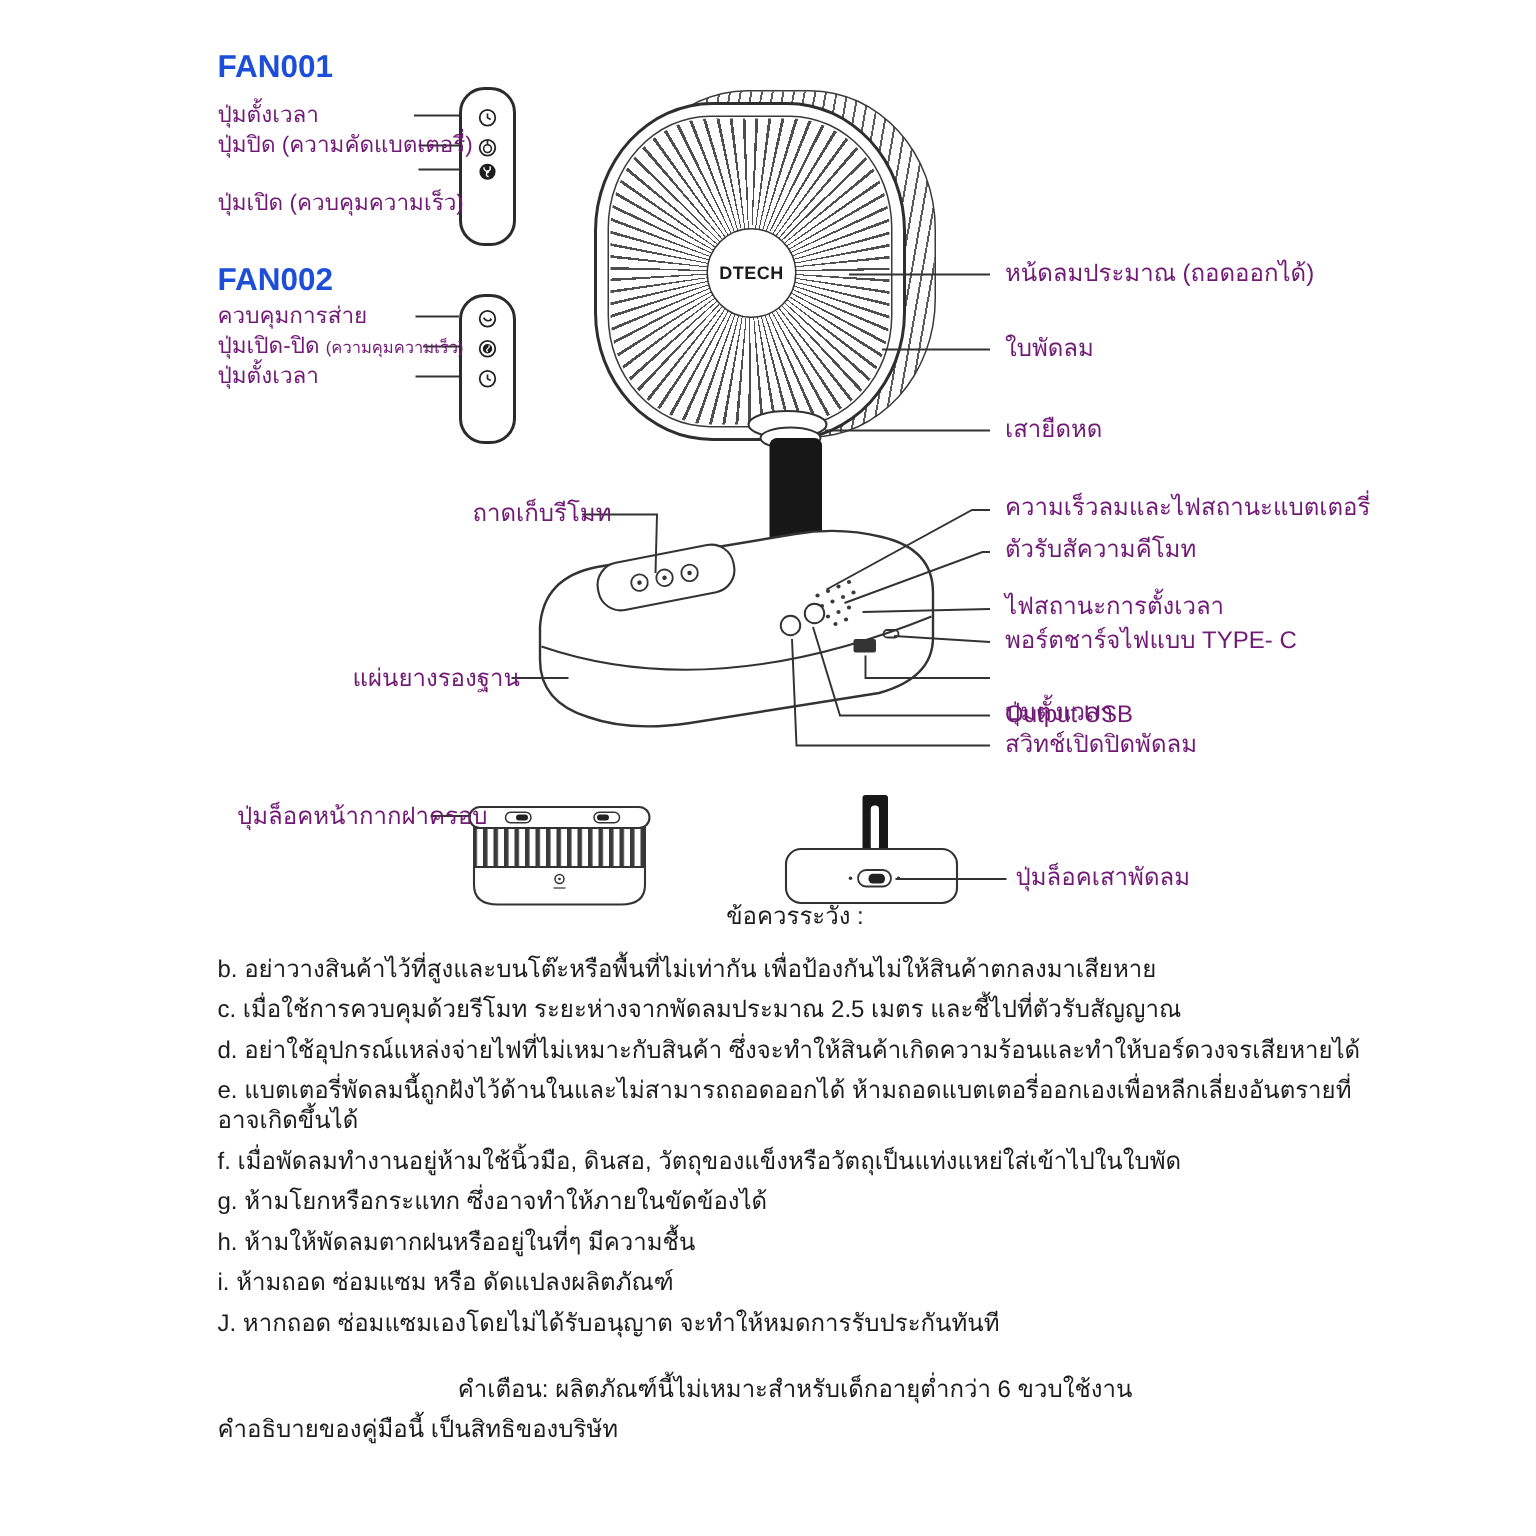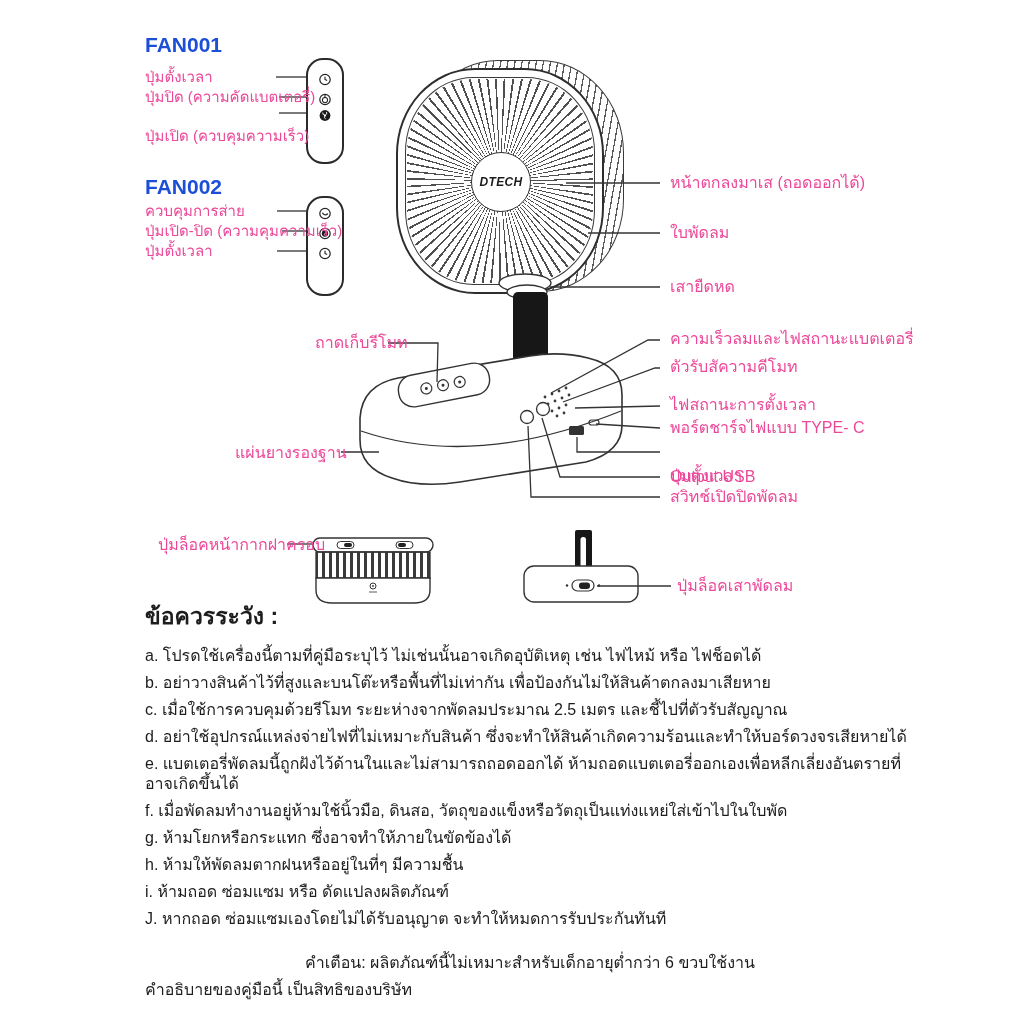--- a/index.html
+++ b/index.html
@@ -15,35 +15,35 @@
     border:1.5px solid #3a3a3a;border-radius:40%;
     background:repeating-linear-gradient(100deg,#5a5a5a 0 1.3px,transparent 1.3px 7px);}
   .fan-face{position:absolute;left:396px;top:68px;width:204px;height:222px;z-index:2;
     background:#fff;border:2px solid #2e2e2e;border-radius:38%;}
   .fan-spokes{position:absolute;inset:9px;border-radius:36%;
     background:repeating-conic-gradient(from 2deg,#4e4e4e 0 1.1deg,transparent 1.1deg 4.8deg);}
   .fan-ring{position:absolute;inset:7px;border:1.5px solid #3a3a3a;border-radius:36%;}
   .fan-hub{position:absolute;left:50%;top:50%;width:58px;height:58px;margin:-29px 0 0 -29px;
     background:#fff;border:1.6px solid #333;border-radius:50%;
     display:flex;align-items:center;justify-content:center;}
-  .fan-logo{font-style:italic;font-weight:800;font-size:12px;letter-spacing:.3px;color:#1b1b1b;}
+  .fan-logo{font-weight:800;font-size:12px;letter-spacing:.3px;color:#1b1b1b;}
 
   
   .remote{position:absolute;width:34px;border:2px solid #2b2b2b;border-radius:17px;z-index:2;background:#fff;}
   .remote .rbtn{position:absolute;left:50%;transform:translateX(-50%);}
 
   
   .ttl{position:absolute;font-size:21px;font-weight:700;line-height:1.2;color:#1d4ed8;z-index:4;white-space:nowrap;}
-  .lbl{position:absolute;font-size:16px;line-height:18px;z-index:4;white-space:nowrap;color:#ec4899;}
+  .lbl{position:absolute;font-size:16px;line-height:18px;z-index:4;white-space:nowrap;color:#701a75;}
   .lbl.sm{font-size:15px;}
-  .lbl .sub{font-size:15px;}
+  .lbl .sub{font-size:11px;}
 
   
   .warnings{position:absolute;left:145px;top:602px;width:770px;z-index:4;}
-  .warn-heading{font-size:23px;font-weight:700;margin:0 0 14px 0;line-height:1.3;}
+  .warn-heading{font-size:16px;font-weight:400;margin:0 0 14px 0;line-height:1.3;text-align:center;}
   .warn-item{font-size:16px;margin:0 0 7px 0;line-height:1.25;}
   .note{font-size:16px;line-height:1.25;margin:0 0 7px 0;}
   .note.first{margin-top:24px;text-align:center;}
 </style>
 </head>
 <body>
 
 <div class="page">
 
   <div class="fan-depth"></div>
@@ -211,39 +211,38 @@
   <div class="ttl" style="left:145px;top:32px;">FAN001</div>
   <div class="lbl sm" style="left:145px;top:68px;">ปุ่มตั้งเวลา</div>
   <div class="lbl sm" style="left:145px;top:88px;">ปุ่มปิด (ความคัดแบตเตอรี่)</div>
   <div class="lbl sm" style="left:145px;top:107px;margin-top:20px;">ปุ่มเปิด (ควบคุมความเร็ว)</div>
 
   <div class="ttl" style="left:145px;top:174px;">FAN002</div>
   <div class="lbl sm" style="left:145px;top:202px;">ควบคุมการส่าย</div>
   <div class="lbl sm" style="left:145px;top:222px;"><span>ปุ่มเปิด-ปิด </span><span class="sub">(ความคุมความเร็ว)</span></div>
   <div class="lbl sm" style="left:145px;top:242px;">ปุ่มตั้งเวลา</div>
 
-  <div class="lbl" style="left:670px;top:174px;">หน้าตกลงมาเส (ถอดออกได้)</div>
+  <div class="lbl" style="left:670px;top:174px;">หน้ดลมประมาณ (ถอดออกได้)</div>
   <div class="lbl" style="left:670px;top:224px;">ใบพัดลม</div>
   <div class="lbl" style="left:670px;top:278px;">เสายืดหด</div>
   <div class="lbl" style="left:670px;top:330px;">ความเร็วลมและไฟสถานะแบตเตอรี่</div>
   <div class="lbl" style="left:670px;top:358px;">ตัวรับสัความคีโมท</div>
   <div class="lbl" style="left:670px;top:396px;">ไฟสถานะการตั้งเวลา</div>
   <div class="lbl" style="left:670px;top:419px;">พอร์ตชาร์จไฟแบบ TYPE- C</div>
   <div class="lbl" style="left:670px;top:468px;">Output USB</div>
   <div class="lbl" style="left:670px;top:467px;">ปุ่มตั้งเวลา</div>
   <div class="lbl" style="left:670px;top:488px;">สวิทช์เปิดปิดพัดลม</div>
 
   <div class="lbl" style="left:315px;top:334px;">ถาดเก็บรีโมท</div>
   <div class="lbl" style="left:235px;top:444px;">แผ่นยางรองฐาน</div>
   <div class="lbl" style="left:158px;top:536px;">ปุ่มล็อคหน้ากากฝาครอบ</div>
   <div class="lbl" style="left:677px;top:577px;">ปุ่มล็อคเสาพัดลม</div>
 
   <div class="warnings">
     <div class="warn-heading">ข้อควรระวัง :</div>
-    <div class="warn-item">a. โปรดใช้เครื่องนี้ตามที่คู่มือระบุไว้ ไม่เช่นนั้นอาจเกิดอุบัติเหตุ เช่น ไฟไหม้ หรือ ไฟช็อตได้</div>
     <div class="warn-item">b. อย่าวางสินค้าไว้ที่สูงและบนโต๊ะหรือพื้นที่ไม่เท่ากัน  เพื่อป้องกันไม่ให้สินค้าตกลงมาเสียหาย</div>
     <div class="warn-item">c. เมื่อใช้การควบคุมด้วยรีโมท ระยะห่างจากพัดลมประมาณ 2.5 เมตร และชี้ไปที่ตัวรับสัญญาณ</div>
     <div class="warn-item">d. อย่าใช้อุปกรณ์แหล่งจ่ายไฟที่ไม่เหมาะกับสินค้า  ซึ่งจะทำให้สินค้าเกิดความร้อนและทำให้บอร์ดวงจรเสียหายได้</div>
     <div class="warn-item">e. แบตเตอรี่พัดลมนี้ถูกฝังไว้ด้านในและไม่สามารถถอดออกได้ ห้ามถอดแบตเตอรี่ออกเองเพื่อหลีกเลี่ยงอันตรายที่อาจเกิดขึ้นได้</div>
     <div class="warn-item">f. เมื่อพัดลมทำงานอยู่ห้ามใช้นิ้วมือ, ดินสอ, วัตถุของแข็งหรือวัตถุเป็นแท่งแหย่ใส่เข้าไปในใบพัด</div>
     <div class="warn-item">g. ห้ามโยกหรือกระแทก ซึ่งอาจทำให้ภายในขัดข้องได้</div>
     <div class="warn-item">h. ห้ามให้พัดลมตากฝนหรืออยู่ในที่ๆ มีความชื้น</div>
     <div class="warn-item">i. ห้ามถอด ซ่อมแซม หรือ ดัดแปลงผลิตภัณฑ์</div>
     <div class="warn-item">J. หากถอด ซ่อมแซมเองโดยไม่ได้รับอนุญาต จะทำให้หมดการรับประกันทันที</div>
     <div class="note first">คำเตือน: ผลิตภัณฑ์นี้ไม่เหมาะสำหรับเด็กอายุต่ำกว่า 6 ขวบใช้งาน</div>

